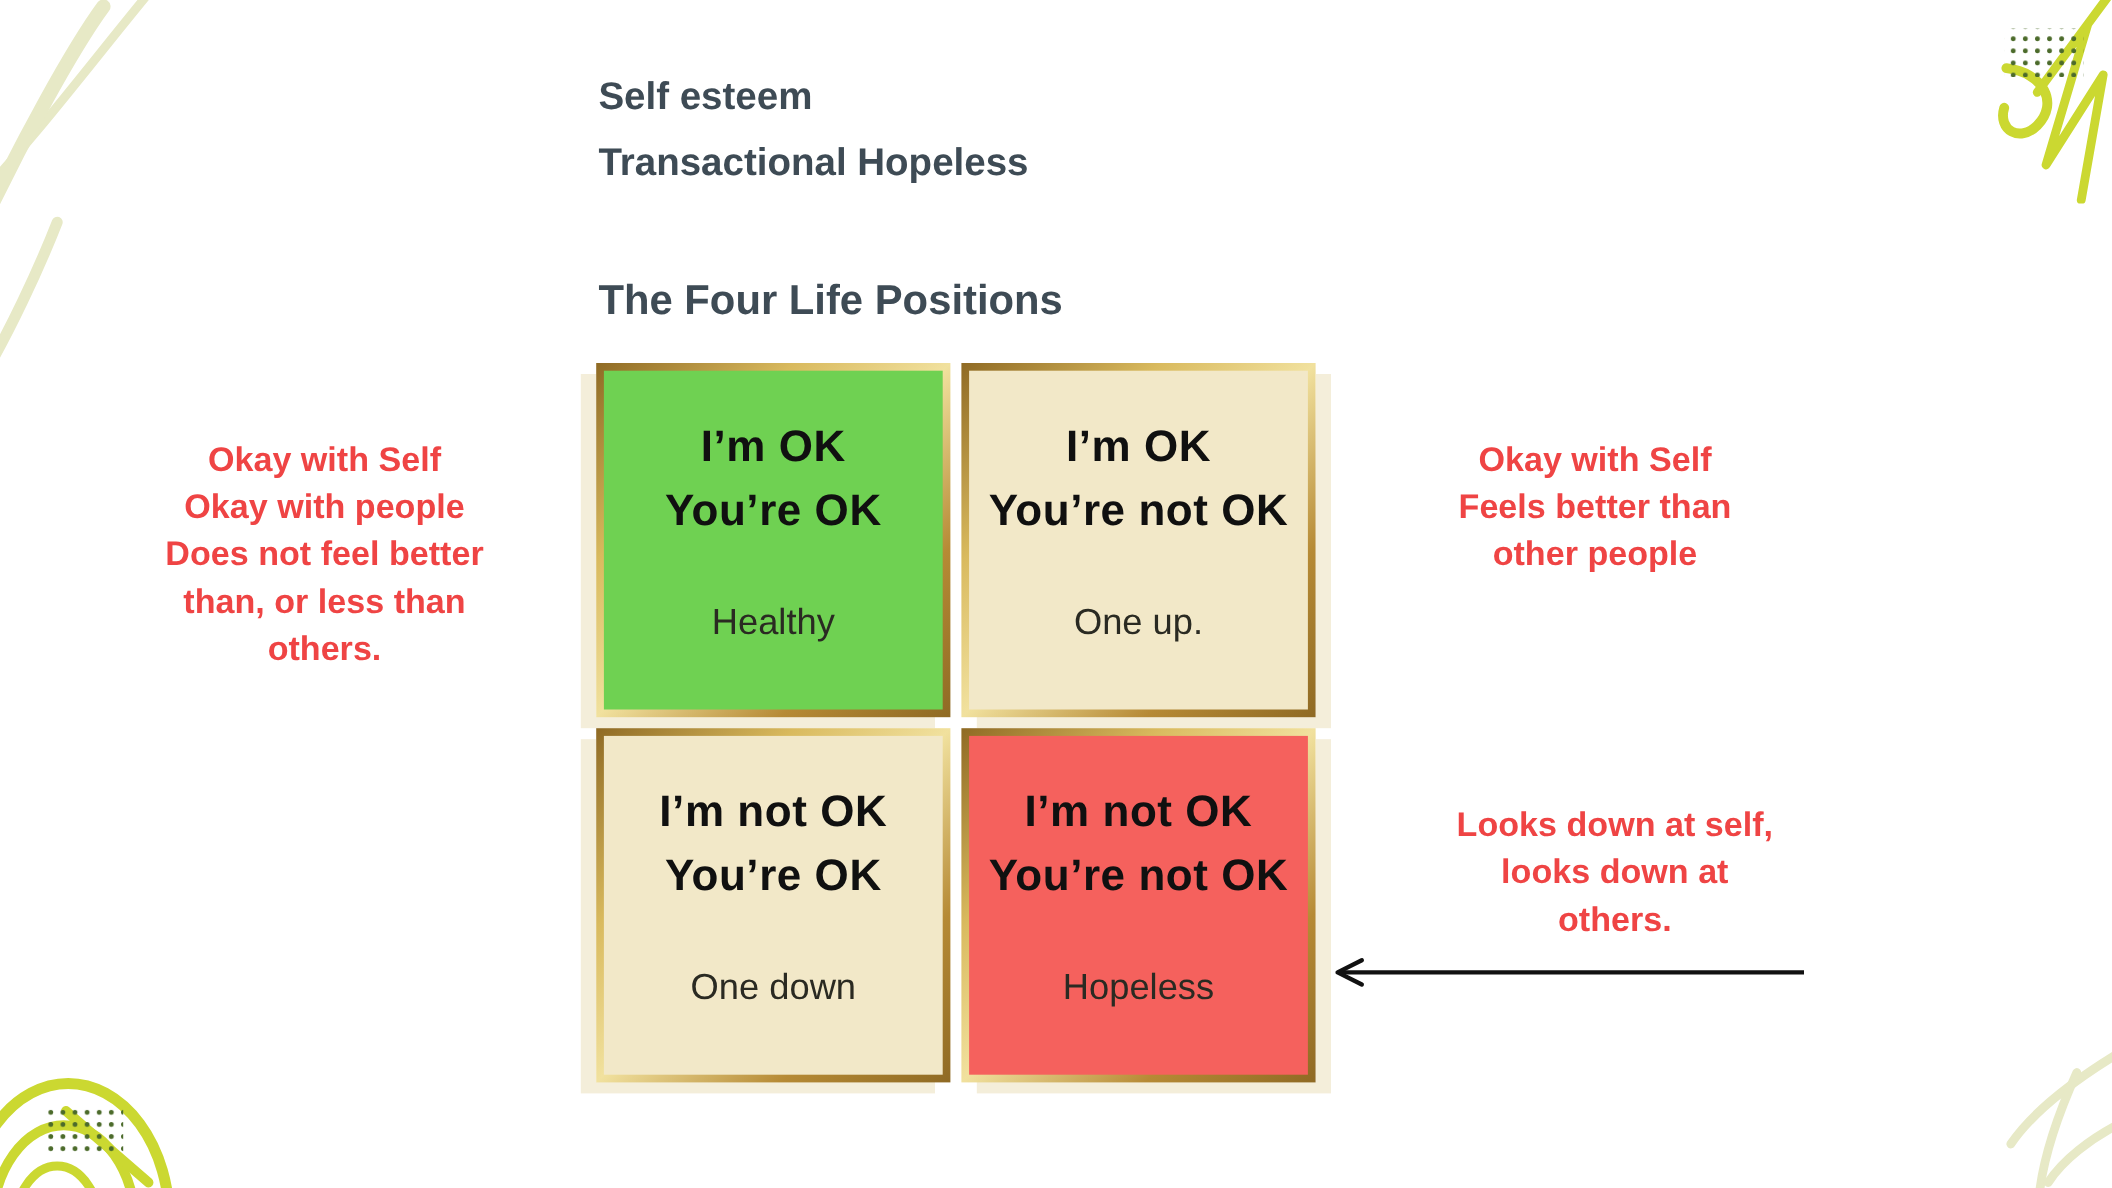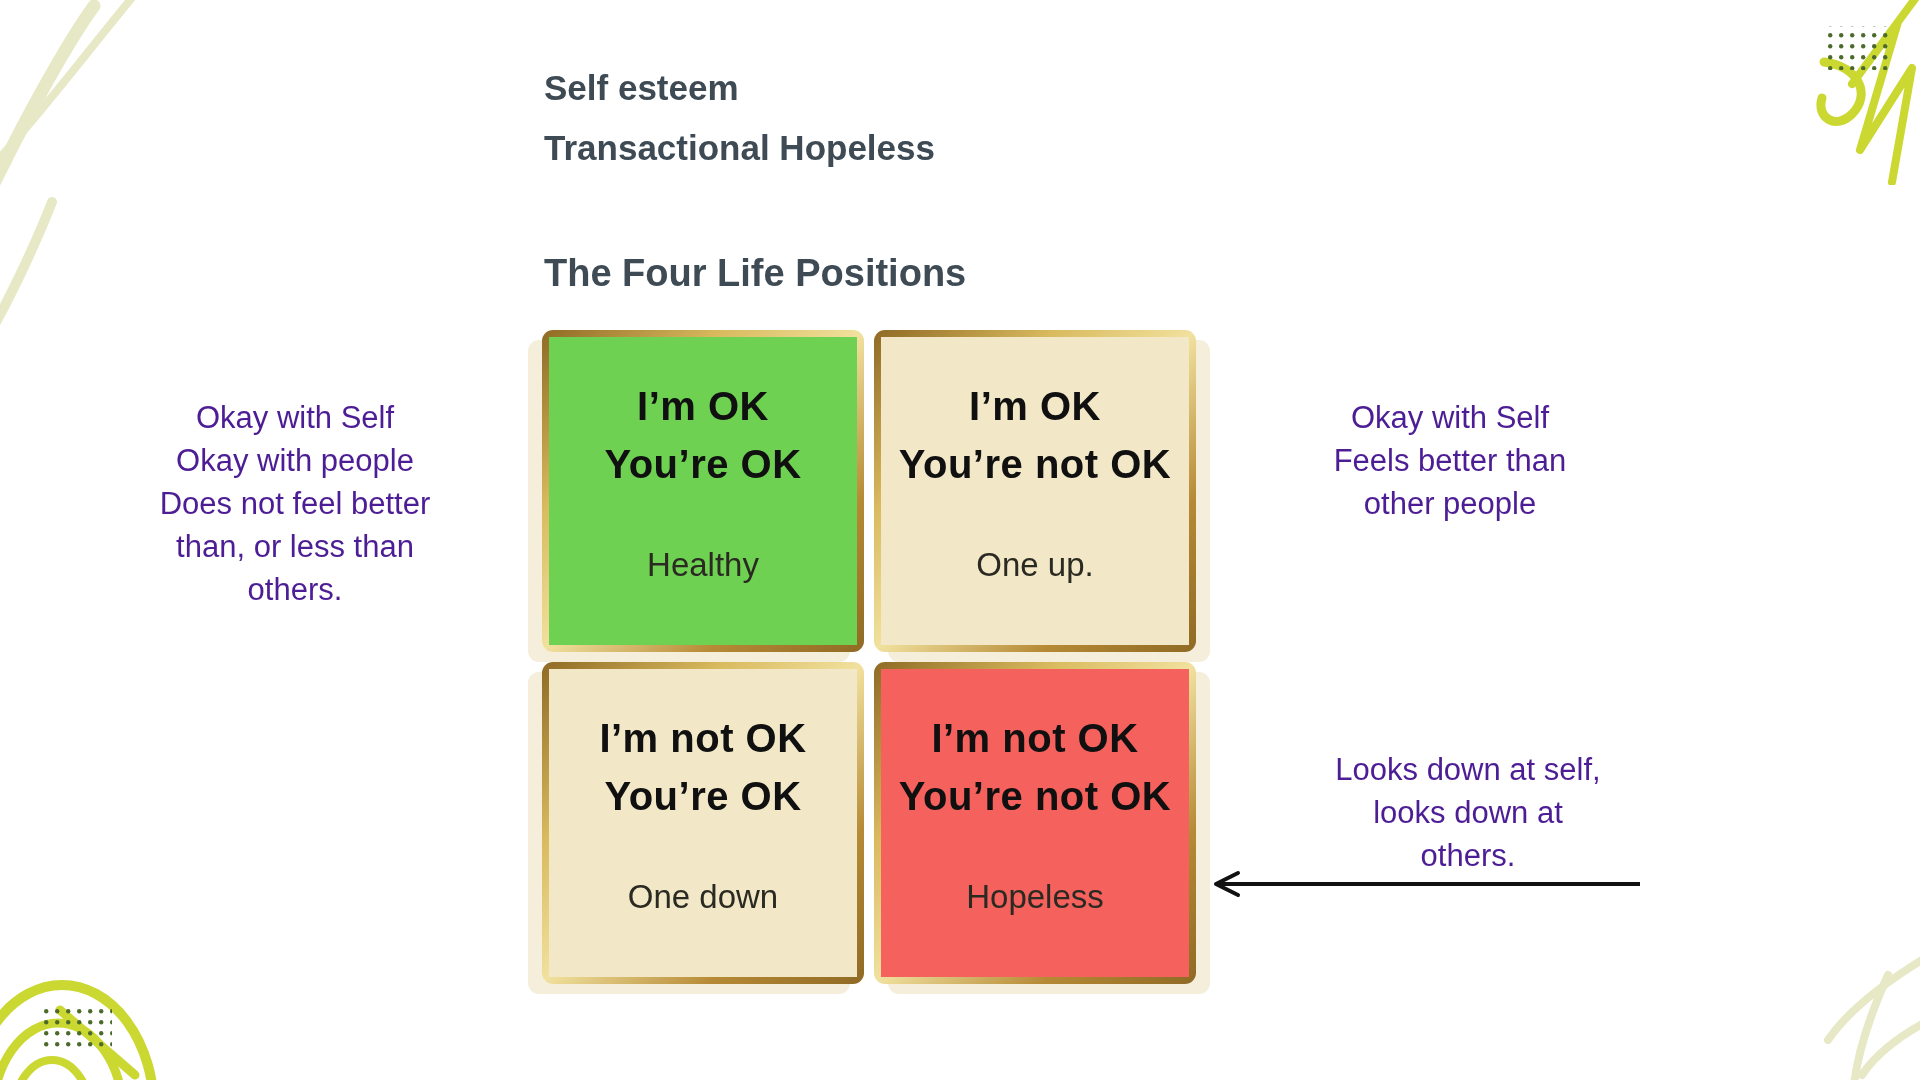--- a/index.html
+++ b/index.html
@@ -10,34 +10,34 @@
   .abs{position:absolute;}
   
   .title{left:544px;top:58px;width:660px;text-align:left;
          font-size:35px;font-weight:700;line-height:60px;color:#3e4b55;}
   .subtitle{left:544px;top:248px;width:660px;text-align:left;
          font-size:38px;font-weight:700;line-height:50px;color:#3e4b55;}
   
   .grid{left:542px;top:330px;width:654px;height:654px;
         display:grid;grid-template-columns:322px 322px;grid-template-rows:322px 322px;gap:10px;}
   .quad{box-sizing:border-box;width:322px;height:322px;padding:7px;
-        background:linear-gradient(135deg,#8f6a24 0%,#d9ba5e 28%,#f1e19e 50%,#b68a35 76%,#8f6a24 100%);border-radius:11px;}
+        background:linear-gradient(135deg,#8f6a24 0%,#d9ba5e 28%,#f1e19e 50%,#b68a35 76%,#8f6a24 100%);}
   .quad.col-left{box-shadow:-14px 10px 0 0 #f4eeda;}
   .quad.col-right{box-shadow:14px 10px 0 0 #f4eeda;}
   .quad-inner{width:100%;height:100%;box-sizing:border-box;display:flex;flex-direction:column;align-items:center;}
   .quad-heading{margin-top:40px;text-align:center;font-size:40px;font-weight:700;
                 line-height:58px;color:#101010;letter-spacing:0.5px;}
   .quad-caption{margin-top:55px;font-size:33px;line-height:34px;color:#2a2a22;}
   
   .note{white-space:pre-line;text-align:center;font-size:31px;line-height:43px;
-        font-weight:400;color:#4c1d95;}
+        font-weight:700;color:#ef4444;}
   .note-top-left{left:65px;top:396px;width:460px;}
   .note-top-right{left:1220px;top:396px;width:460px;}
   .note-bottom-left{left:88px;top:770px;width:460px;line-height:44px;}
-  .note-bottom-right{left:1238px;top:748px;width:460px;}
+  .note-bottom-right{left:1238px;top:728px;width:460px;}
   .note-danger{left:1259px;top:893px;width:460px;font-weight:700;line-height:38px;}
   
   .decor{pointer-events:none;}
 </style>
 </head>
 <body>
 
 <div class="canvas">
 
   <svg class="abs decor" style="left:0;top:0;" width="160" height="350" viewBox="0 0 160 350" fill="none">

